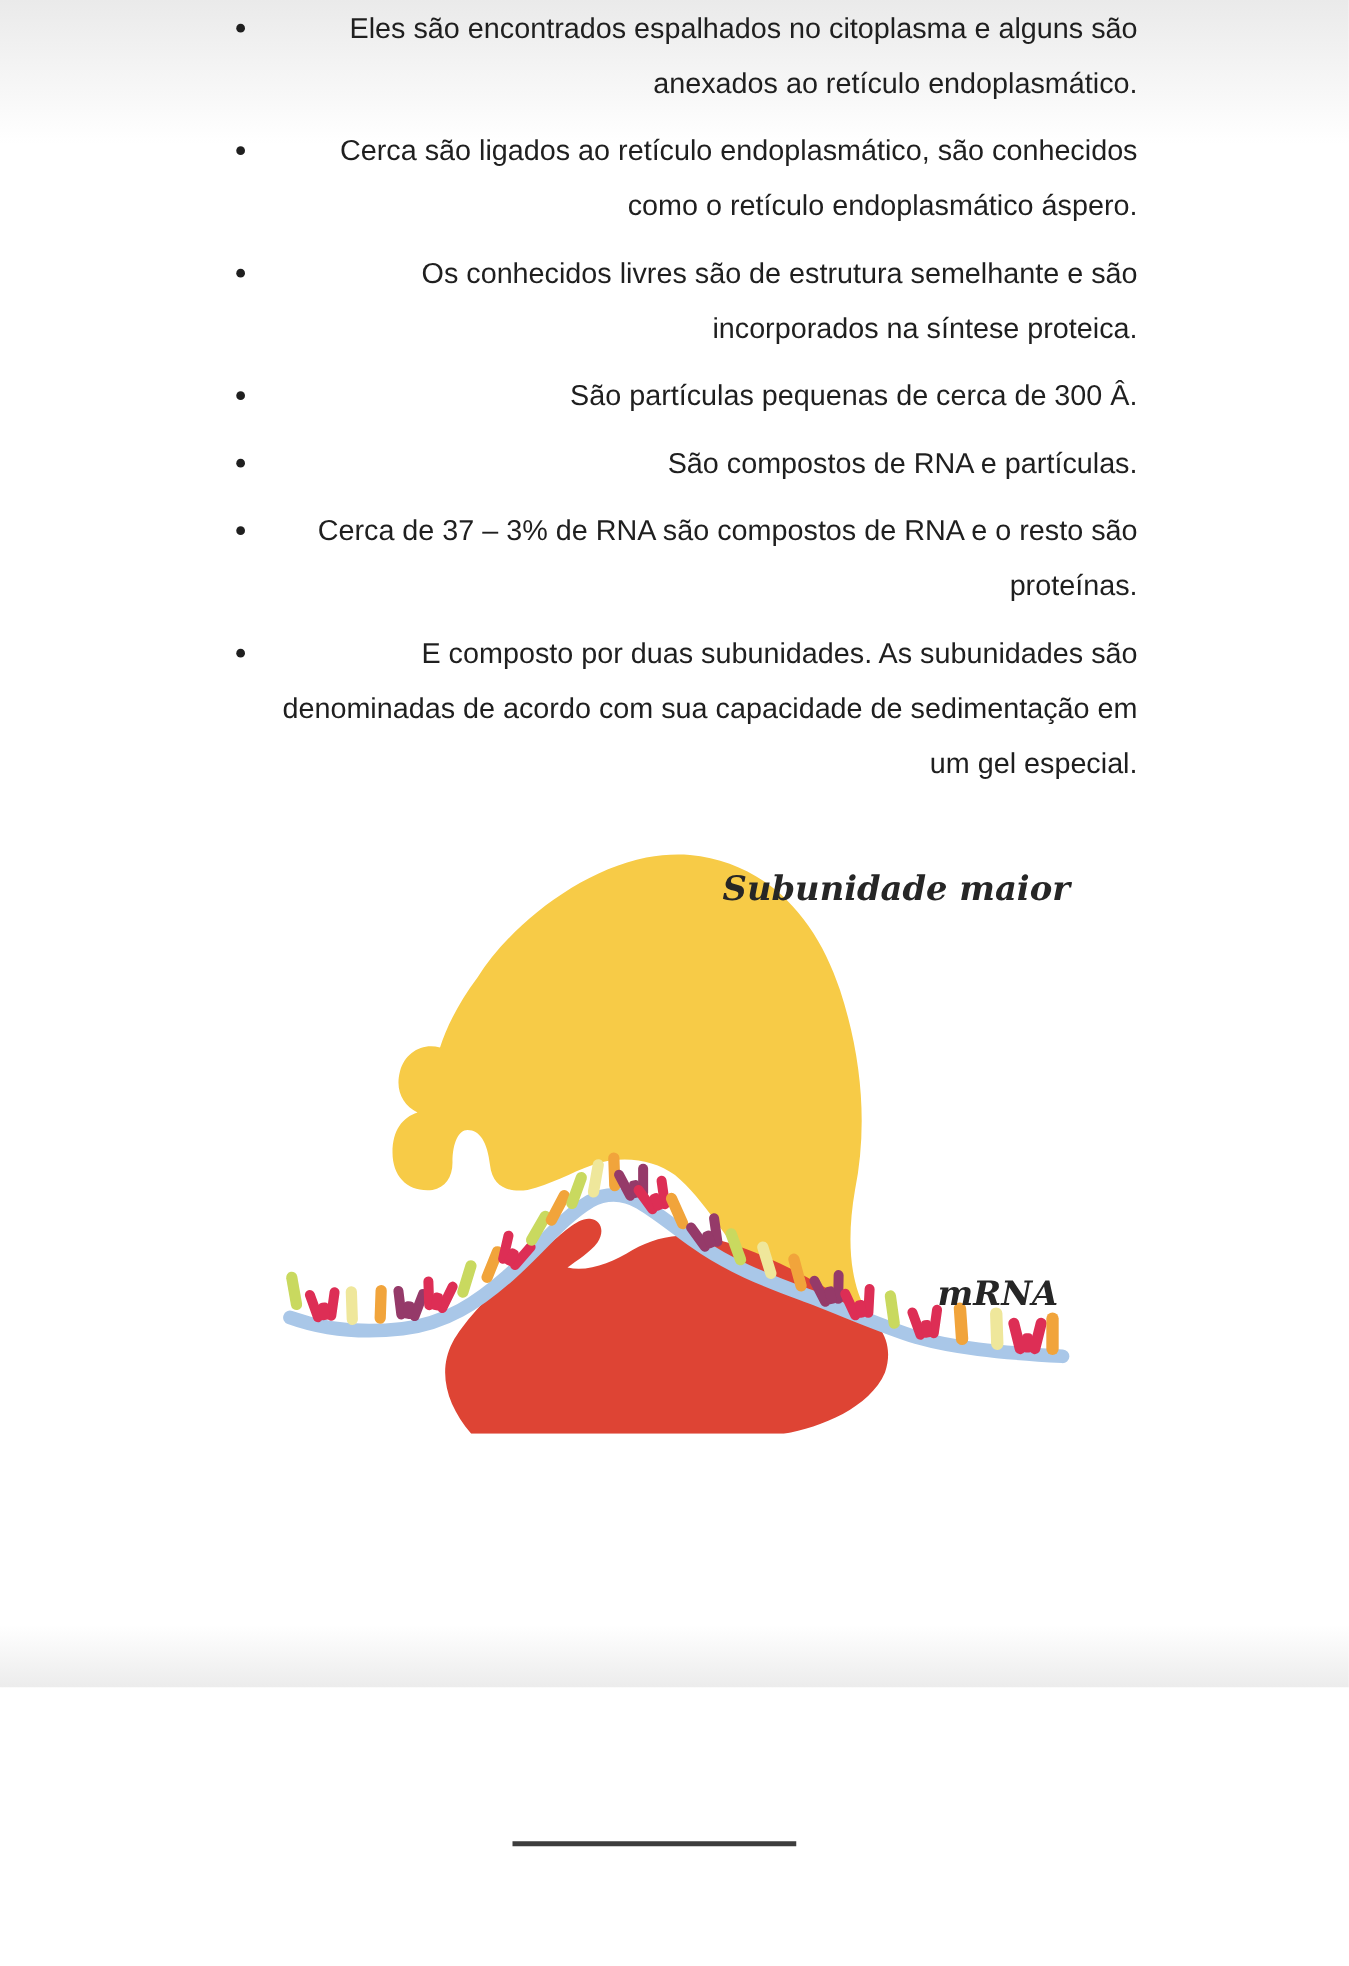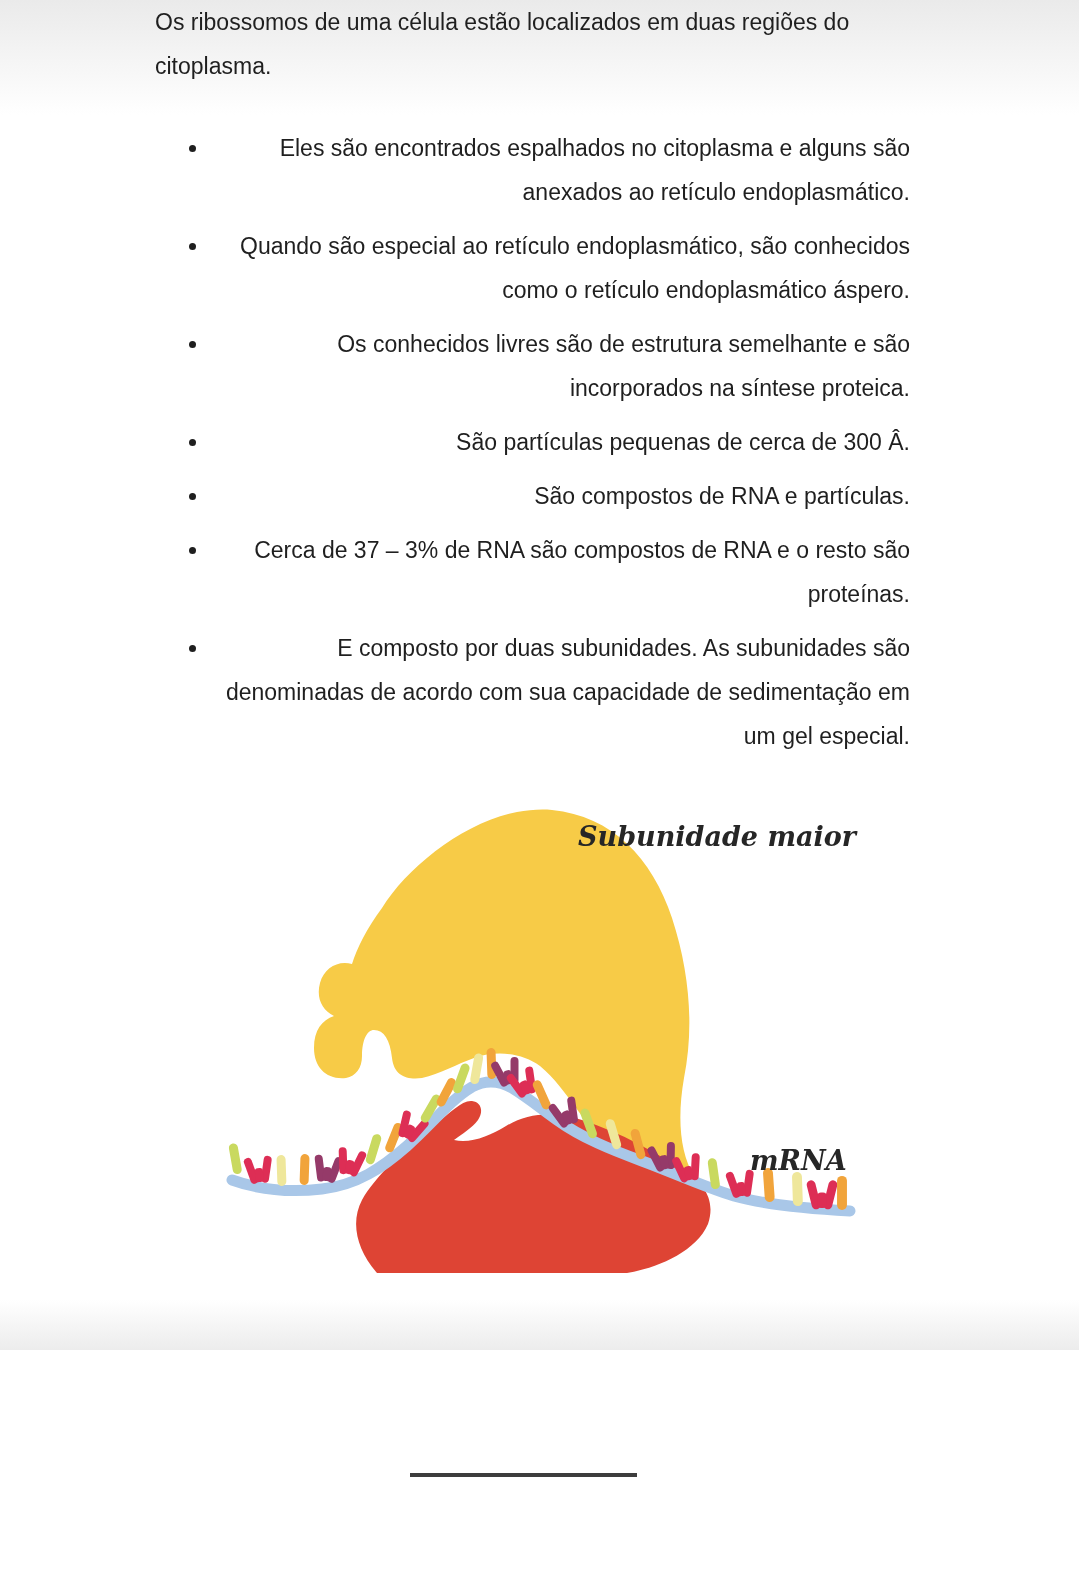--- a/index.html
+++ b/index.html
@@ -82,25 +82,24 @@
   }
 </style>
 </head>
 <body>
 
 <div class="top-fade"></div>
 <div class="bottom-fade"></div>
 
 <article class="content">
 
-  <p class="intro">Os ribossomos de uma célula estão localizados em duas regiões do citoplasma.</p>
 
   <ul class="bullets">
     <li>Eles são encontrados espalhados no citoplasma e alguns são anexados ao retículo endoplasmático.</li>
-    <li>Quando são especial ao retículo endoplasmático, são conhecidos como o retículo endoplasmático áspero.</li>
+    <li>Cerca são ligados ao retículo endoplasmático, são conhecidos como o retículo endoplasmático áspero.</li>
     <li>Os conhecidos livres são de estrutura semelhante e são incorporados na síntese proteica.</li>
     <li>São partículas pequenas de cerca de 300 Â.</li>
     <li>São compostos de RNA e partículas.</li>
     <li>Cerca de 37 – 3% de RNA são compostos de RNA e o resto são proteínas.</li>
     <li>E composto por duas subunidades. As subunidades são denominadas de acordo com sua capacidade de sedimentação em um gel especial.</li>
   </ul>
 
   <figure class="ribo-figure">
     <svg width="636" height="505" viewBox="0 0 636 505" xmlns="http://www.w3.org/2000/svg">
       <defs>

